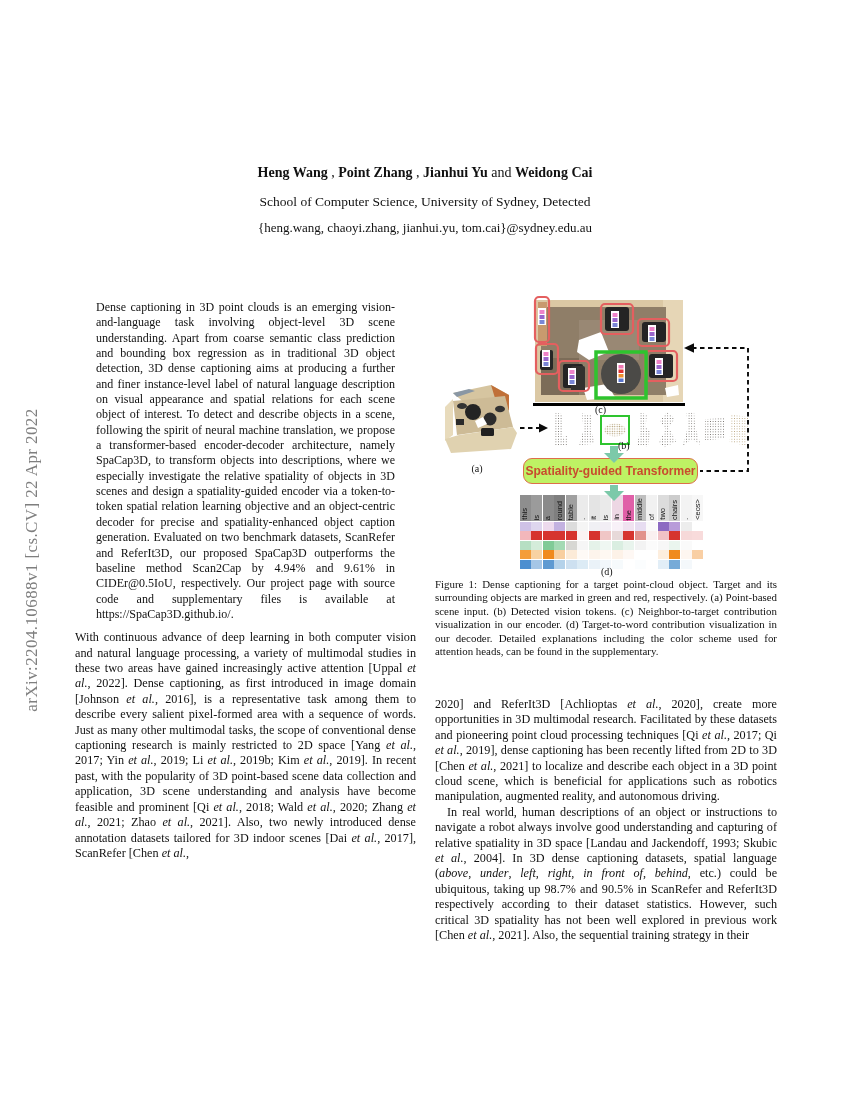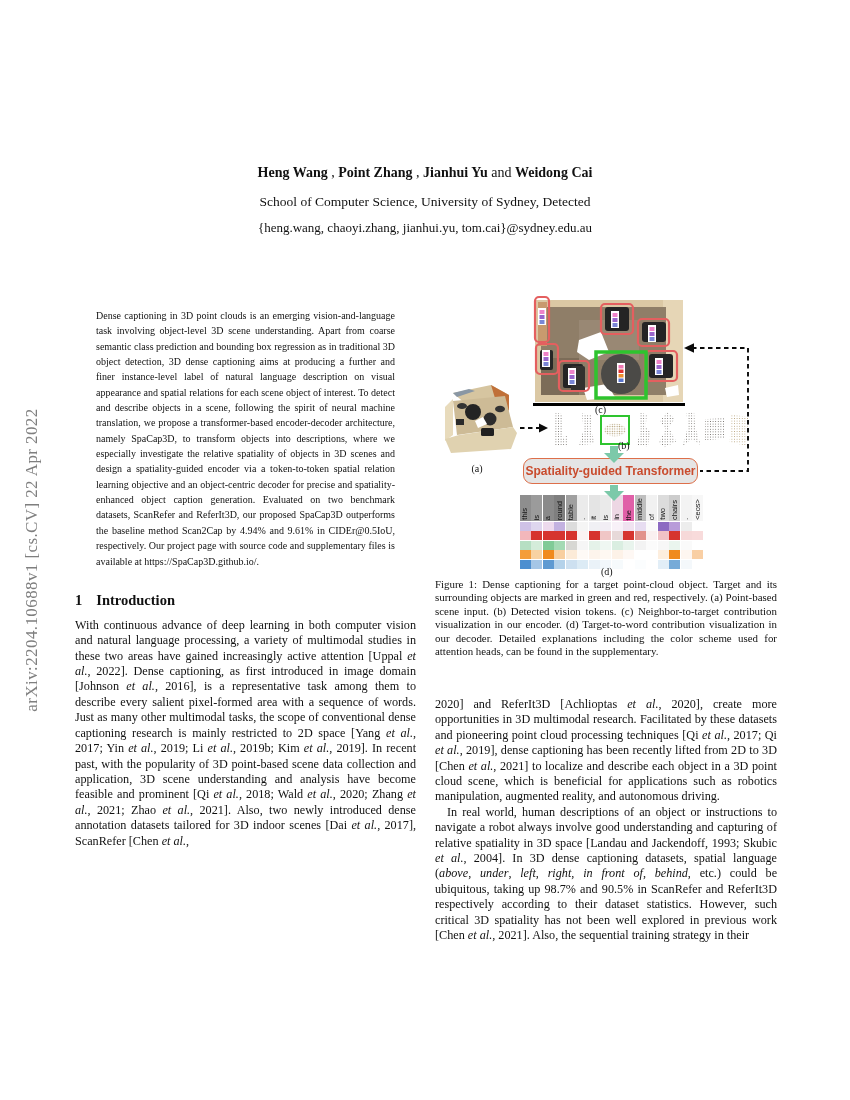--- a/index.html
+++ b/index.html
@@ -14,21 +14,21 @@
   
   .title{position:absolute;left:0;right:0;top:116px;text-align:center;
     font-size:17.5px;font-weight:bold;}
   .authors{position:absolute;left:0;right:0;top:165px;text-align:center;font-size:14px;}
   .affil{position:absolute;left:0;right:0;top:194px;text-align:center;font-size:13.5px;}
   .email{position:absolute;left:0;right:0;top:220px;text-align:center;font-size:13px;}
 
   
   .col-left{position:absolute;left:75px;top:292px;width:341px;}
   .abs-head{text-align:center;font-size:14.5px;font-weight:bold;margin:0 0 10px 0;}
-  .abs-body{margin:16px 21px;font-size:10px;line-height:15.35px;text-align:justify;}
+  .abs-body{margin:8px 21px;font-size:12px;line-height:15.35px;text-align:justify;}
   .sec-head{font-size:14.5px;font-weight:bold;margin:23px 0 9px 0;}
   .sec-head .num{margin-right:14px;}
   .body-par{font-size:12.2px;line-height:15.4px;text-align:justify;margin:0;}
   .right-text{position:absolute;left:435px;top:697px;width:342px;}
   .right-text .p2{text-indent:12px;margin-top:0;}
 
   
   .fig{position:absolute;left:435px;top:288px;width:342px;height:290px;}
   .fig *{box-sizing:border-box;}
   .scene-c{position:absolute;left:100px;top:12px;width:148px;height:102px;overflow:visible;}
@@ -79,23 +79,20 @@
 <div class="page">
 
   <div class="arxiv-strip">arXiv:2204.10688v1  [cs.CV]  22 Apr 2022</div>
 
   <div class="authors"><span style="font-weight: bold;">Heng Wang</span><span> ,  </span><span style="font-weight: bold;">Point Zhang</span><span> ,  </span><span style="font-weight: bold;">Jianhui Yu</span><span>  and  </span><span style="font-weight: bold;">Weidong Cai</span></div>
   <div class="affil">School of Computer Science, University of Sydney, Detected</div>
   <div class="email">{heng.wang, chaoyi.zhang, jianhui.yu, tom.cai}@sydney.edu.au</div>
 
   <div class="col-left">
     <p class="abs-body">Dense captioning in 3D point clouds is an emerging vision-and-language task involving object-level 3D scene understanding. Apart from coarse semantic class prediction and bounding box regression as in traditional 3D object detection, 3D dense captioning aims at producing a further and finer instance-level label of natural language description on visual appearance and spatial relations for each scene object of interest. To detect and describe objects in a scene, following the spirit of neural machine translation, we propose a transformer-based encoder-decoder architecture, namely SpaCap3D, to transform objects into descriptions, where we especially investigate the relative spatiality of objects in 3D scenes and design a spatiality-guided encoder via a token-to-token spatial relation learning objective and an object-centric decoder for precise and spatiality-enhanced object caption generation. Evaluated on two benchmark datasets, ScanRefer and ReferIt3D, our proposed SpaCap3D outperforms the baseline method Scan2Cap by 4.94% and 9.61% in CIDEr@0.5IoU, respectively. Our project page with source code and supplementary files is available at https://SpaCap3D.github.io/.</p>
-    <div class="sec-head">
-      <span class="num">1</span><span>Introduction</span>
-    </div>
     <p class="body-par"><span>With continuous advance of deep learning in both computer vision and natural language processing, a variety of multimodal studies in these two areas have gained increasingly active attention [Uppal </span><span style="font-style: italic;">et al.</span><span>, 2022]. Dense captioning, as first introduced in image domain [Johnson </span><span style="font-style: italic;">et al.</span><span>, 2016], is a representative task among them to describe every salient pixel-formed area with a sequence of words. Just as many other multimodal tasks, the scope of conventional dense captioning research is mainly restricted to 2D space [Yang </span><span style="font-style: italic;">et al.</span><span>, 2017; Yin </span><span style="font-style: italic;">et al.</span><span>, 2019; Li </span><span style="font-style: italic;">et al.</span><span>, 2019b; Kim </span><span style="font-style: italic;">et al.</span><span>, 2019]. In recent past, with the popularity of 3D point-based scene data collection and application, 3D scene understanding and analysis have become feasible and prominent [Qi </span><span style="font-style: italic;">et al.</span><span>, 2018; Wald </span><span style="font-style: italic;">et al.</span><span>, 2020; Zhang </span><span style="font-style: italic;">et al.</span><span>, 2021; Zhao </span><span style="font-style: italic;">et al.</span><span>, 2021]. Also, two newly introduced dense annotation datasets tailored for 3D indoor scenes [Dai </span><span style="font-style: italic;">et al.</span><span>, 2017], ScanRefer [Chen </span><span style="font-style: italic;">et al.</span><span>,</span></p>
   </div>
 
   <div class="fig">
 
     <svg class="scene-c" viewBox="0 0 148 102">
       <rect width="148" height="102" fill="#dbc8a4"></rect>
       <rect x="128" width="20" height="102" fill="#e6d6b6"></rect>
       <rect x="6" y="7" width="125" height="88" fill="#8f7e68"></rect>
       <rect x="6" y="58" width="38" height="37" fill="#7c6c58"></rect>
@@ -199,21 +196,21 @@
         <div class="token-table"></div>
       </div>
       <div class="token t4"></div>
       <div class="token t5"></div>
       <div class="token t6"></div>
       <div class="token t7"></div>
       <div class="token t8 tan"></div>
     </div>
     <div class="sub-label" style="left:183px;top:152px;">(b)</div>
 
-    <div class="transformer" style="background: #e5e5e5; border: 1.6px solid rgb(221, 111, 74); color: rgb(201, 75, 45);">Spatiality-guided Transformer</div>
+    <div class="transformer" style="background: #bef264; border: 1.6px solid rgb(221, 111, 74); color: rgb(201, 75, 45);">Spatiality-guided Transformer</div>
 
     <div class="hm" id="heatmap">
         <div class="hm-head" style="background: rgb(142, 142, 142);">
           <span>this</span>
         </div>
         <div class="hm-head" style="background: rgb(155, 155, 155);">
           <span>is</span>
         </div>
         <div class="hm-head" style="background: rgb(138, 138, 138);">
           <span>a</span>

